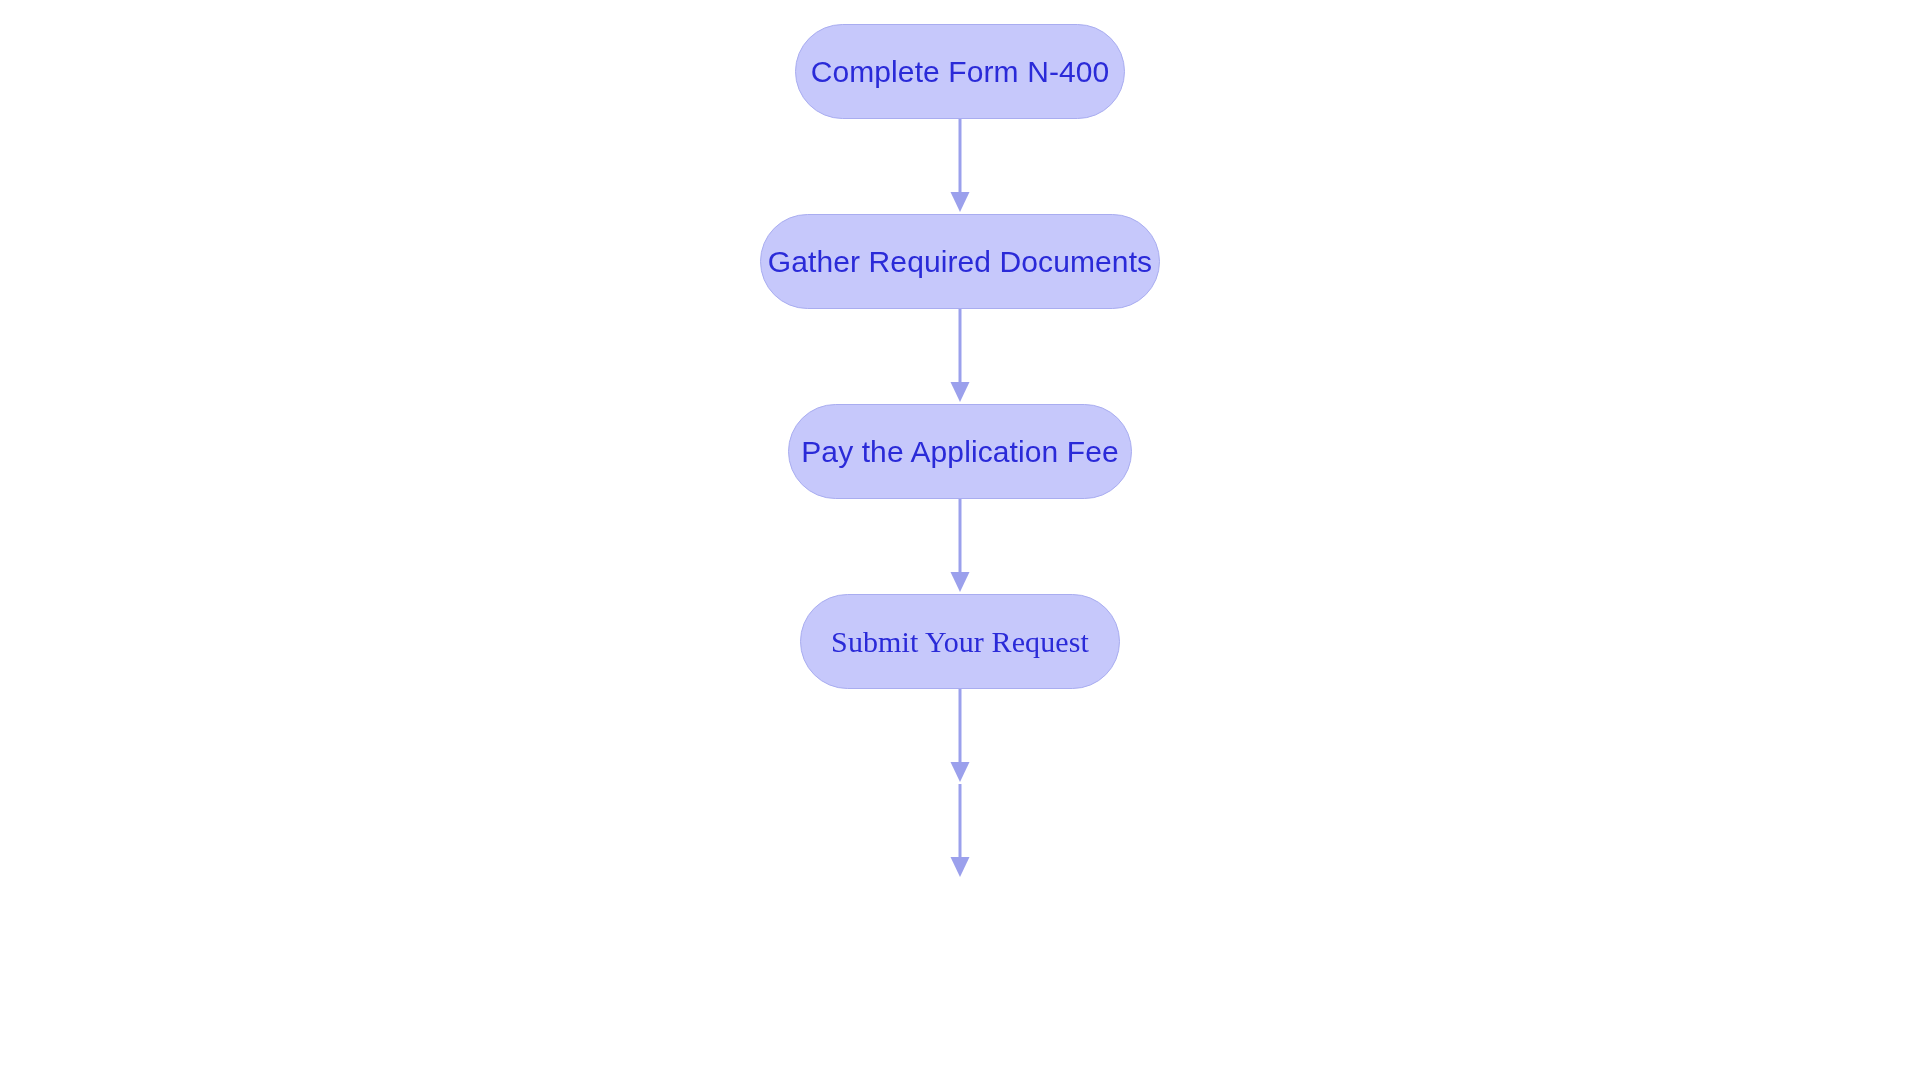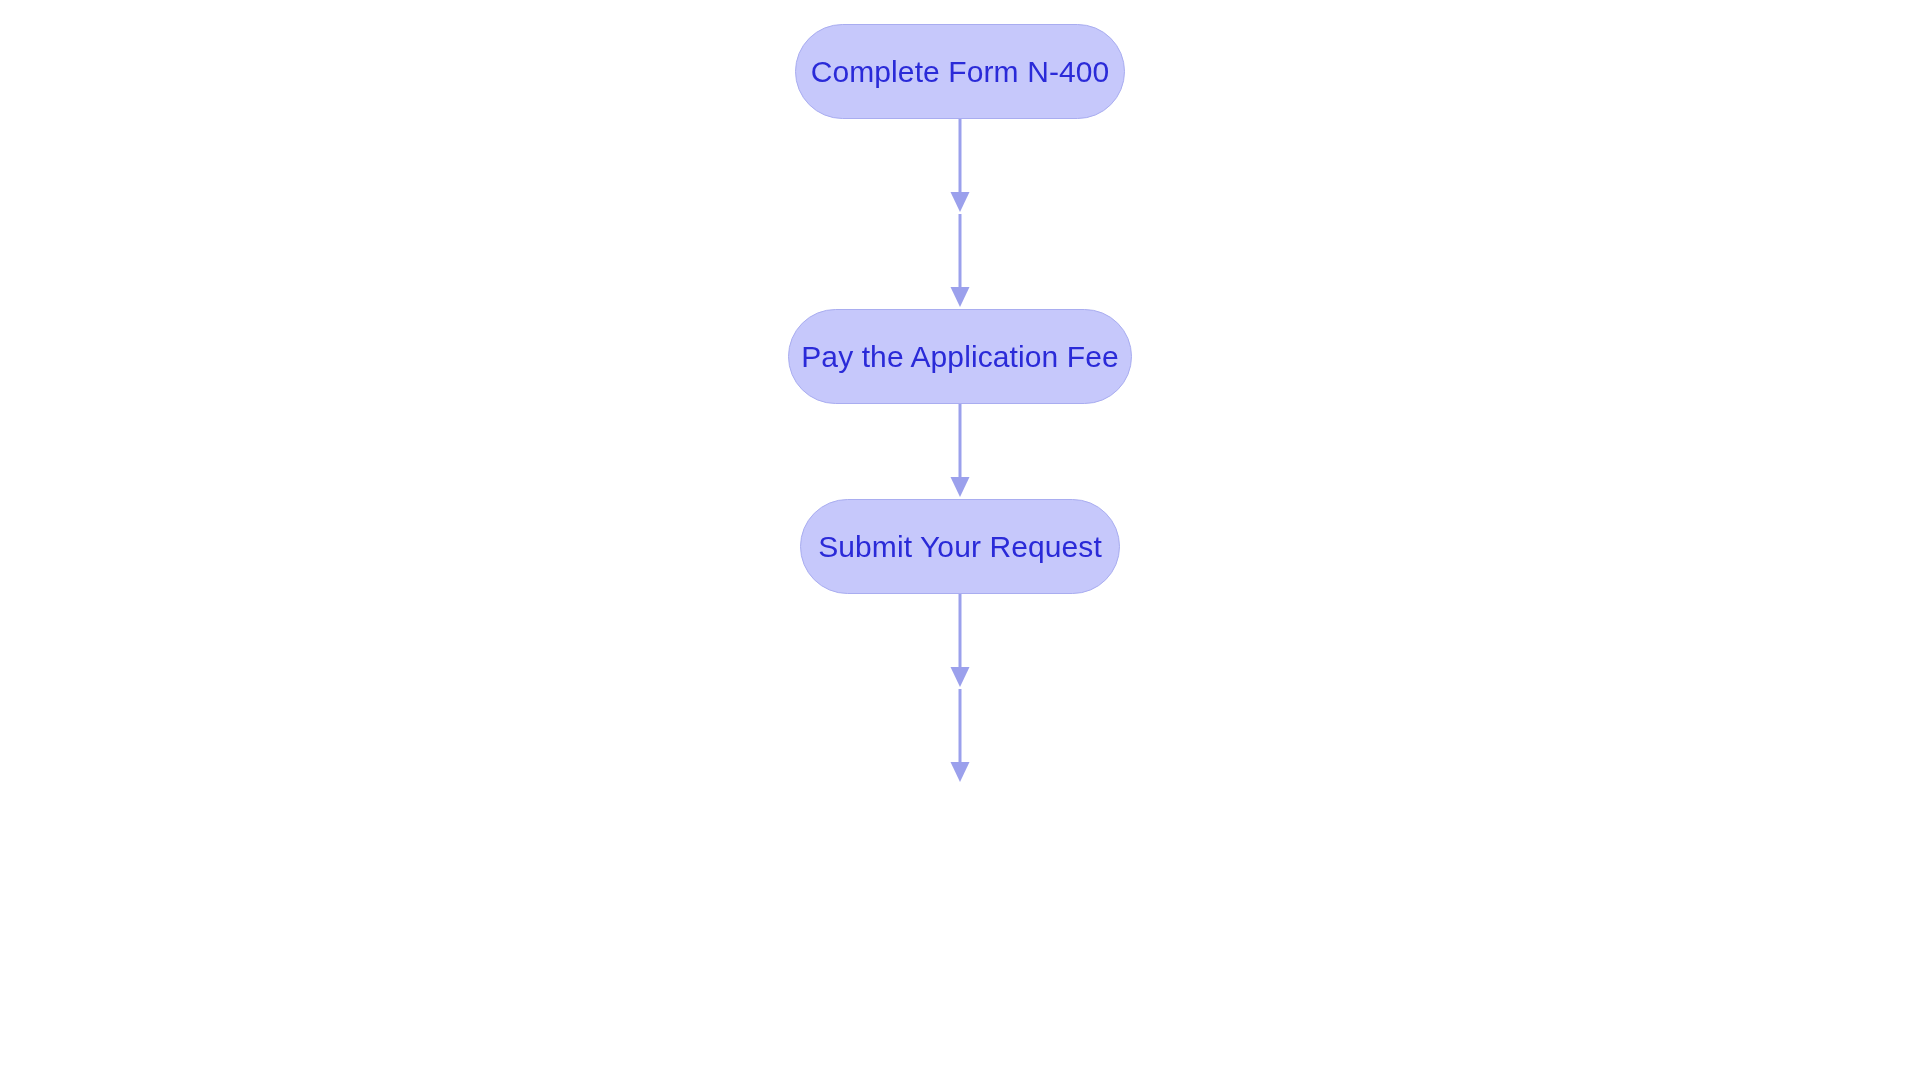--- a/index.html
+++ b/index.html
@@ -69,21 +69,21 @@
     display: block;
     width: 24px;
     height: 95px;
     overflow: visible;
   }
 
   
   .n0 { width: 330px; }
   .n1 { width: 400px; }
   .n2 { width: 344px; }
-  .n3 { width: 320px; }
+  .n3 { width: 320px; font-family: Liberation Serif, serif; }
   .n4 { width: 324px; }
   .n5 { width: 436px; }
 
   
   .chain-top-pad { height: 8px; }
 </style>
 </head>
 <body>
 
 <div id="flowchart">
@@ -95,20 +95,23 @@
       <span class="node-label">Complete Form N-400</span>
     </div>
 
     <div class="connector">
       <svg class="conn-svg" viewBox="0 0 24 95" xmlns="http://www.w3.org/2000/svg">
         <line x1="12" y1="0" x2="12" y2="74" stroke="#9ba0ec" stroke-width="3"></line>
         <polygon points="12,93 2.5,73 21.5,73" fill="#9ba0ec"></polygon>
       </svg>
     </div>
 
+    <div class="node n1">
+      <span class="node-label">Gather Required Documents</span>
+    </div>
 
     <div class="connector">
       <svg class="conn-svg" viewBox="0 0 24 95" xmlns="http://www.w3.org/2000/svg">
         <line x1="12" y1="0" x2="12" y2="74" stroke="#9ba0ec" stroke-width="3"></line>
         <polygon points="12,93 2.5,73 21.5,73" fill="#9ba0ec"></polygon>
       </svg>
     </div>
 
     <div class="node n2">
       <span class="node-label">Pay the Application Fee</span>

